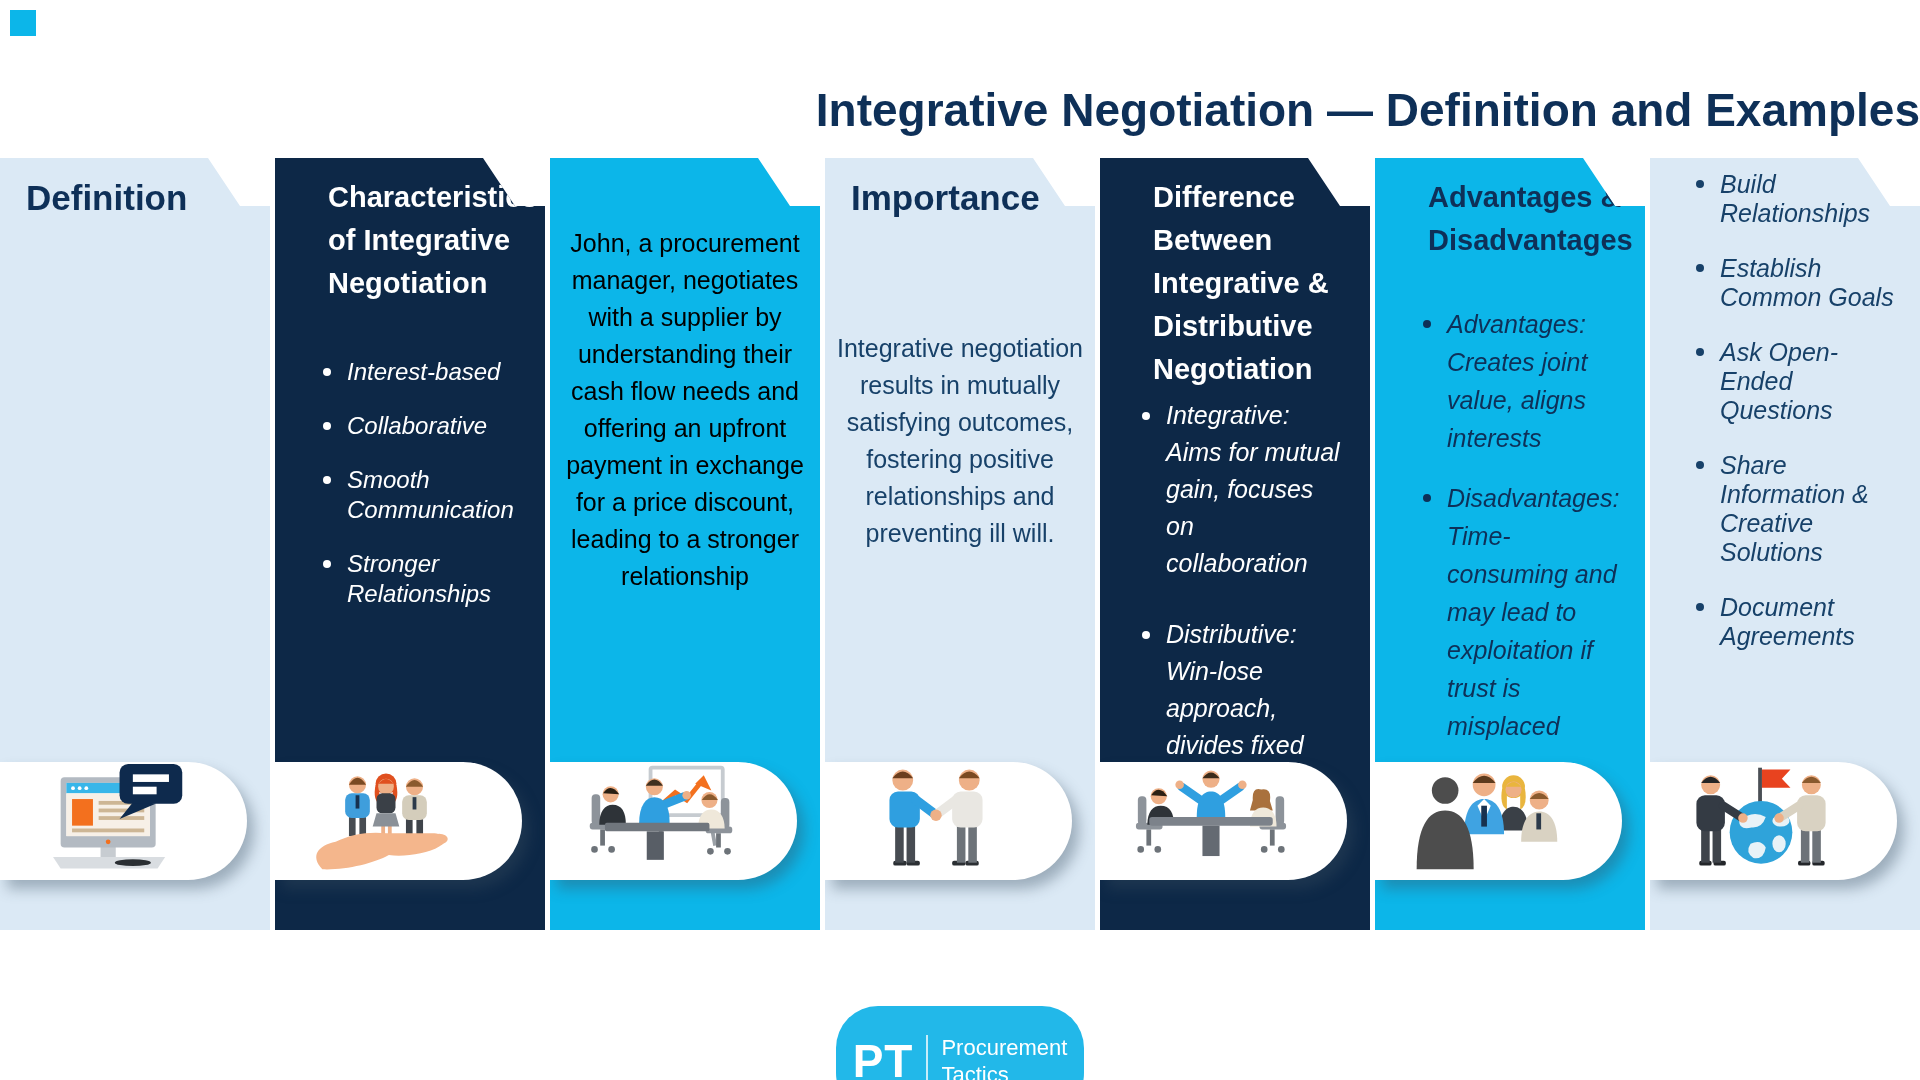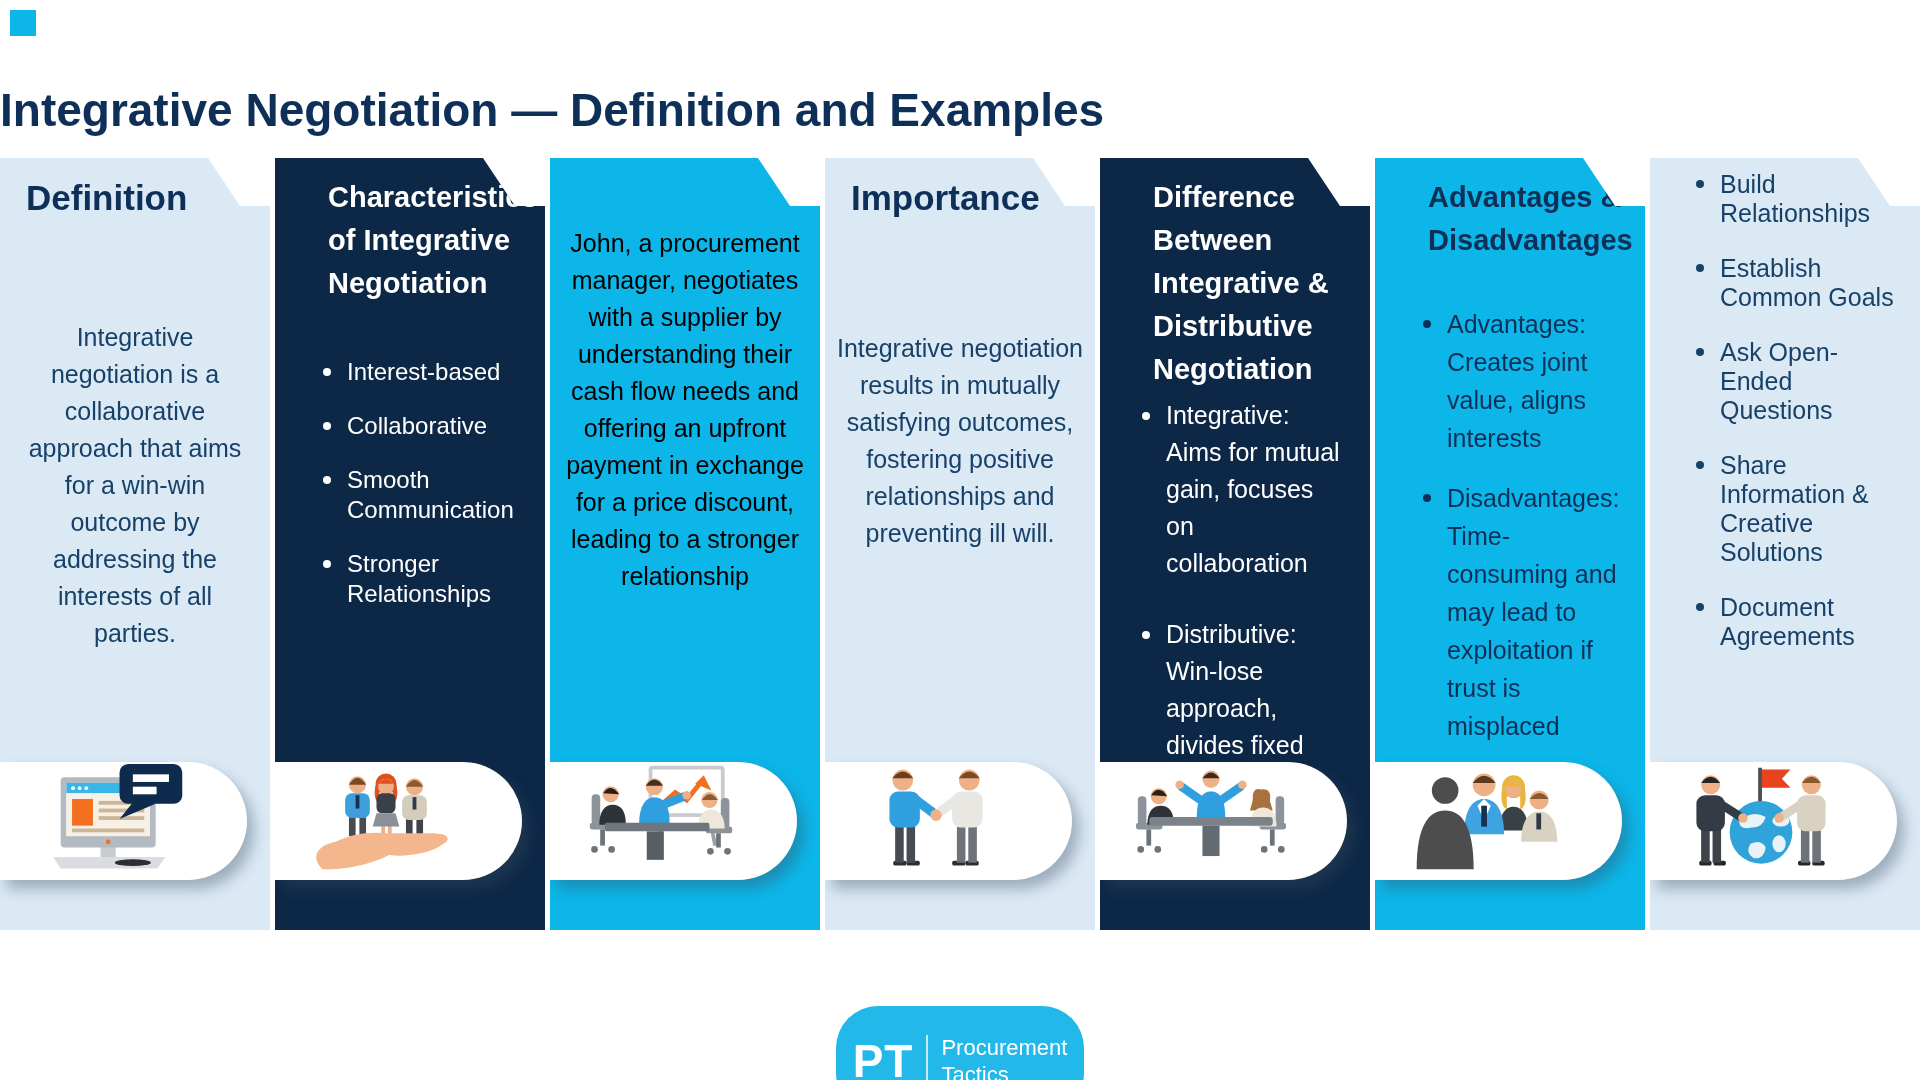--- a/index.html
+++ b/index.html
@@ -3,21 +3,21 @@
 <meta charset="utf-8">
 <style>
   html,body{margin:0;padding:0;}
   body{
     width:1920px;height:1080px;position:relative;background:#ffffff;
     font-family:"Liberation Sans", sans-serif;overflow:hidden;
     -webkit-font-smoothing:antialiased;
   }
   .accent-square{position:absolute;left:10px;top:10px;width:26px;height:26px;background:var(--c-cyan);}
   .title{
-    position:absolute;top:52px;left:0;width:1920px;text-align:left;
+    position:absolute;top:52px;left:0;width:1920px;text-align:right;
     font-size:46px;font-weight:700;color:var(--c-head);letter-spacing:0;
   }
   .columns{
     position:absolute;top:158px;left:0;width:1632px;height:772px;
     display:flex;gap:5px;
   }
   .col{
     position:relative;width:270px;height:772px;flex:0 0 270px;
     clip-path:polygon(0 0, calc(100% - 62px) 0, calc(100% - 30px) 48px, 100% 48px, 100% 100%, 0 100%);
   }
@@ -29,21 +29,21 @@
   .header.large{font-size:35px;line-height:44px;}
   .header.small{font-size:29px;line-height:43px;margin-left:27px;}
   .dark .header{color:#ffffff;}
 
   .body{padding:0 12px;text-align:center;font-size:25px;line-height:37px;color:var(--c-body);}
   .c1 .body{padding:0 26px;margin-top:99px;}
   .c3 .body{margin-top:67px;}
   .c4 .body{margin-top:110px;}
   .cyan .body{color:#000000;}
 
-  ul.bullets{list-style:none;margin:0;padding:0 14px 0 46px;display:flex;flex-direction:column;color:var(--c-body);}
+  ul.bullets{list-style:none;margin:0;padding:0 14px 0 46px;display:flex;flex-direction:column;color:var(--c-body);font-style:italic;}
   ul.bullets li{position:relative;padding-left:26px;font-size:25px;}
   ul.bullets li::before{
     content:'';position:absolute;left:2px;width:8px;height:8px;border-radius:50%;background:currentColor;
   }
   .dark ul.bullets{color:#ffffff;}
   .cyan ul.bullets{color:var(--c-head);}
 
   .c2 .bullets{margin-top:52px;gap:24px;font-size:24px;}
   .c2 .bullets li{font-size:24px;line-height:30px;}
   .c2 .bullets li::before{top:11px;}
@@ -78,21 +78,20 @@
 </head>
 <body>
 
 <div class="accent-square"></div>
 
 <h1 class="title">Integrative Negotiation — Definition and Examples</h1>
 
 <div class="columns" id="columns">
     <div class="col light c1">
       <div class="header large">Definition</div>
-      <div class="body">Integrative negotiation is a collaborative approach that aims for a win-win outcome by addressing the interests of all parties.</div>
       <div class="pill">
         <span><svg viewBox="0 0 190 120">
  <path d="M34 100 L152 100 L144 112 L42 112 Z" fill="#d9dde1"></path>
  <ellipse cx="118" cy="106" rx="19" ry="3.6" fill="#2b2f33"></ellipse>
  <rect x="84" y="88" width="16" height="12" fill="#c7ccd1"></rect>
  <rect x="42" y="16" width="100" height="74" rx="4" fill="#b3bac2"></rect>
  <rect x="48" y="22" width="88" height="56" fill="#fdfdfb"></rect>
  <rect x="48" y="22" width="88" height="11" fill="#38b6e9"></rect>
  <circle cx="55" cy="27.5" r="2" fill="#fff"></circle>
             <circle cx="62" cy="27.5" r="2" fill="#fff"></circle>

